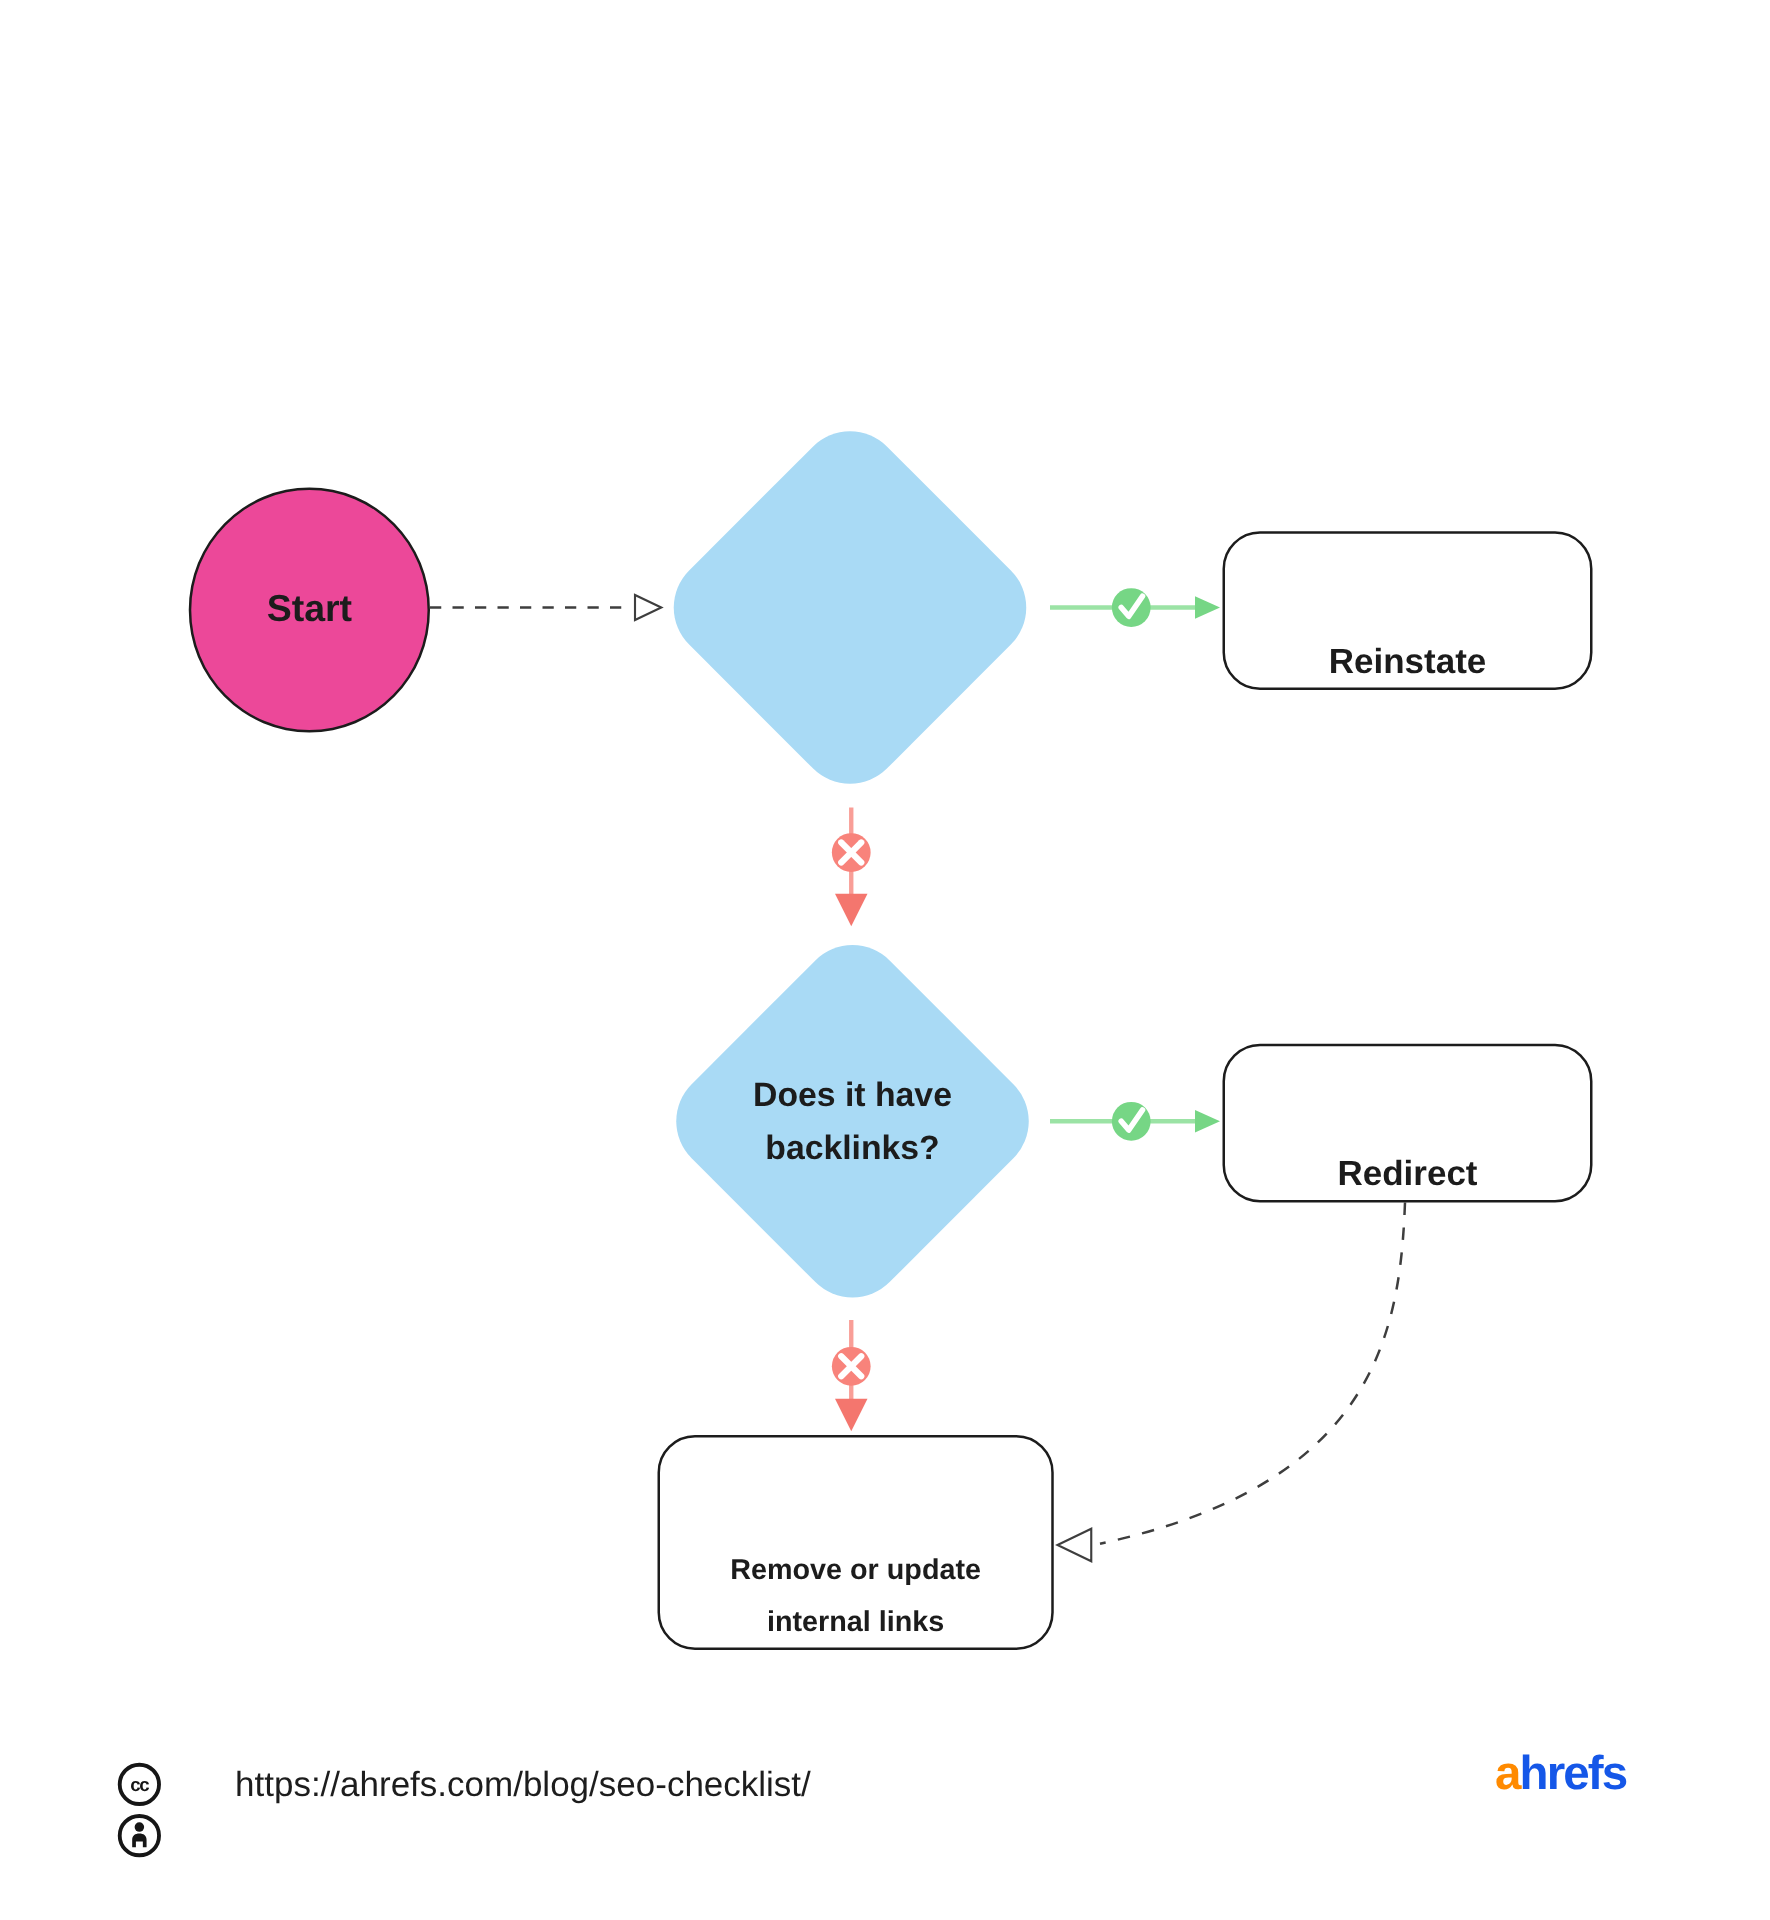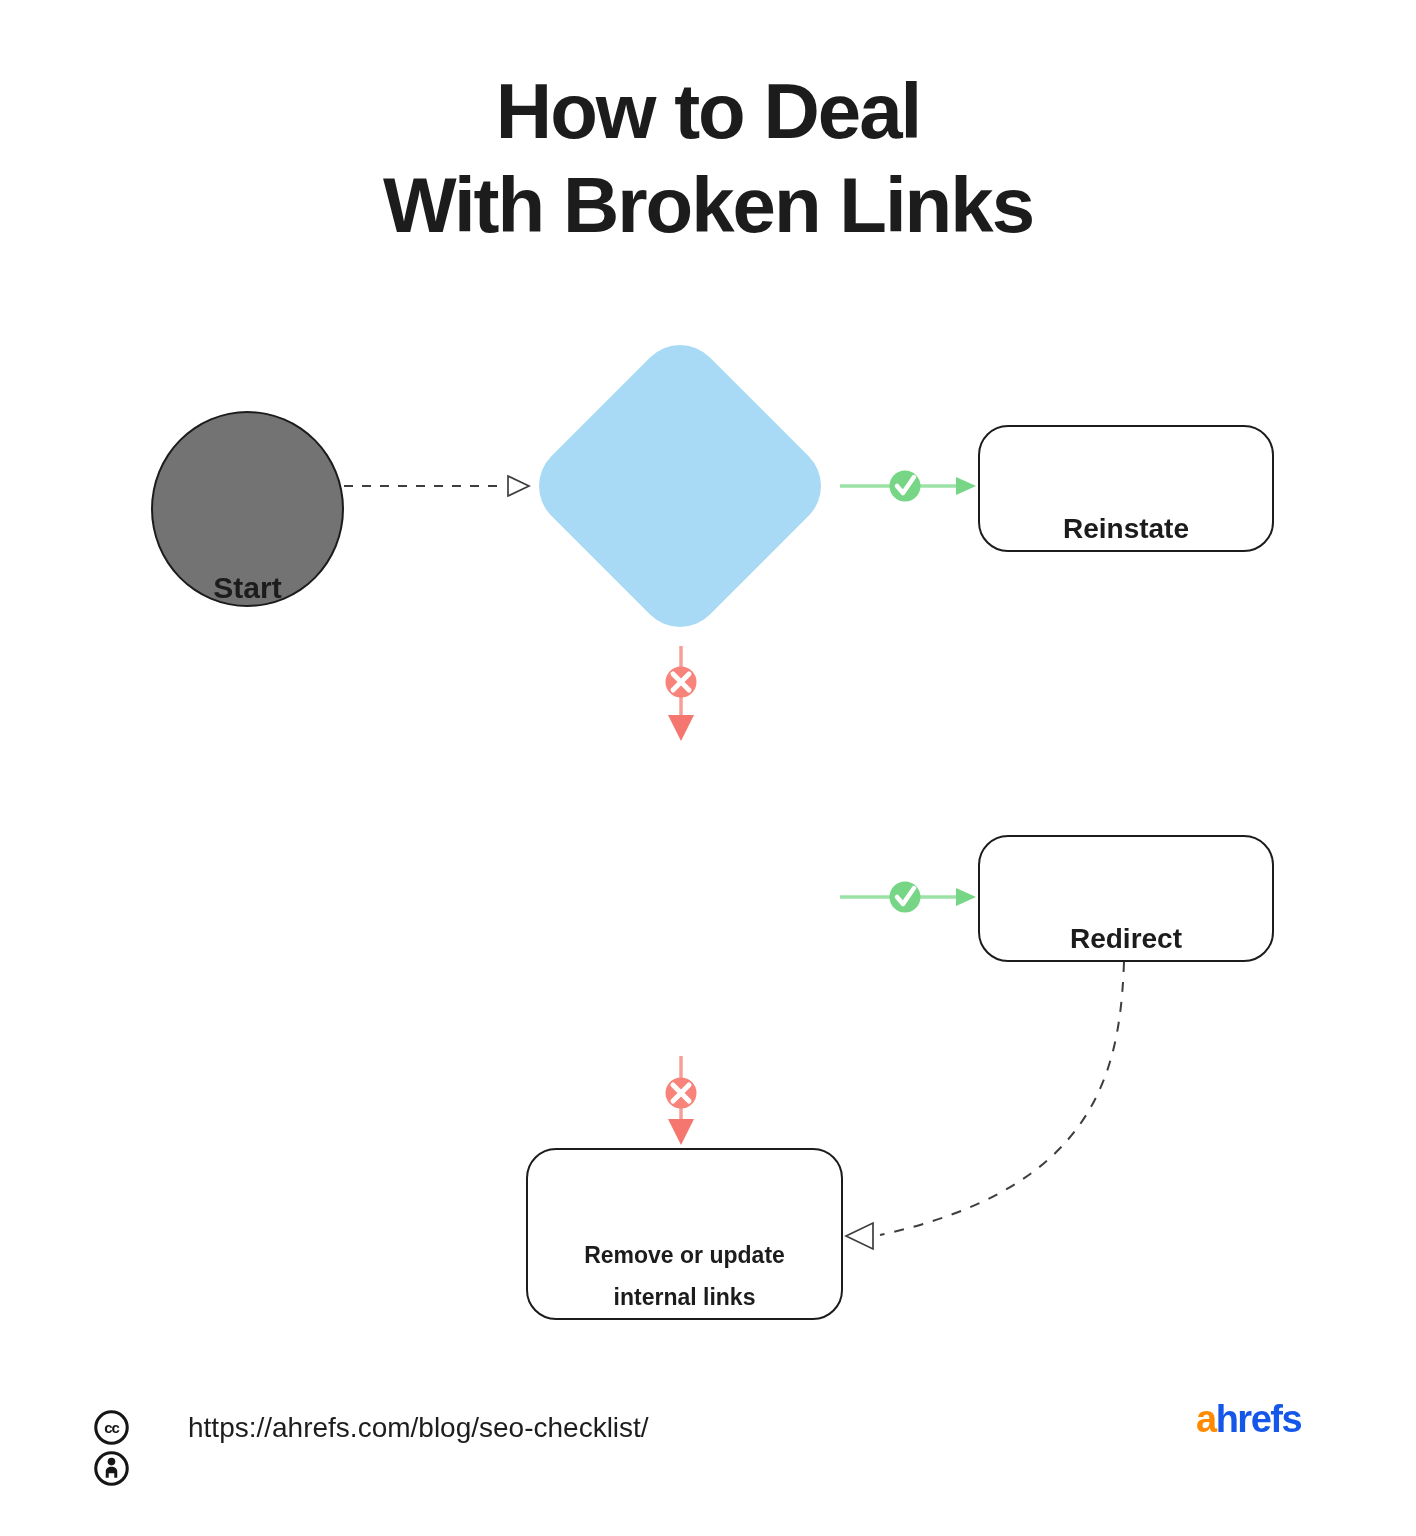--- a/index.html
+++ b/index.html
@@ -30,26 +30,26 @@
   svg.connectors {
     position: absolute;
     left: 0; top: 0;
     width: 1416px; height: 1536px;
     pointer-events: none;
   }
 
   
   .start-node {
     position: absolute;
-    left: 151px; top: 411px;
+    left: 151px; top: 390px;
     width: 189px; height: 192px;
     border: 2.5px solid var(--ink, #1c1c1c);
     border-radius: 50%;
-    background: #737373;
-    display: flex; align-items: flex-end; justify-content: center;
+    background: #ec4899;
+    display: flex; align-items: center; justify-content: center;
     font-weight: 700; font-size: 30px;
   }
 
   
   .diamond { position: absolute; width: 224px; height: 224px; }
   .diamond.d1 { left: 568px; top: 374px; }
   .diamond.d2 { left: 570px; top: 785px; }
   .diamond-bg {
     position: absolute; inset: 0;
     transform: rotate(45deg);
@@ -108,24 +108,20 @@
     line-height: 50px;
   }
   .logo .logo-a { color: var(--logo-orange, #FF8A00); }
   .logo .logo-rest { color: var(--logo-blue, #1557E8); }
 </style>
 </head>
 <body>
 
 <div class="canvas">
 
-  <header class="title">
-    <div>How to Deal</div>
-    <div>With Broken Links</div>
-  </header>
 
   <svg class="connectors" viewBox="0 0 1416 1536">
 
     <g>
       <line x1="344" y1="486" x2="506" y2="486" style="stroke:var(--line-gray,#3E3E3E);stroke-width:2;stroke-dasharray:9 9;"></line>
       <polygon points="529,486 508,476 508,496" style="fill:#ffffff;stroke:var(--line-gray,#3E3E3E);stroke-width:1.7;"></polygon>
     </g>
 
     <g>
       <line x1="840" y1="486" x2="958" y2="486" style="stroke:var(--green-line,#9BE3A5);stroke-width:3.5;"></line>
@@ -164,20 +160,24 @@
   </svg>
 
   <div class="start-node">
     <span>Start</span>
   </div>
 
   <div class="diamond d1">
     <div class="diamond-bg"></div>
   </div>
 
+  <div class="diamond d2">
+    <div class="diamond-bg"></div>
+    <div class="diamond-label">Does it have backlinks?</div>
+  </div>
 
   <div class="outcome reinstate">
     <div class="label">Reinstate</div>
   </div>
 
   <div class="outcome redirect">
     <div class="label">Redirect</div>
   </div>
 
   <div class="outcome remove">

